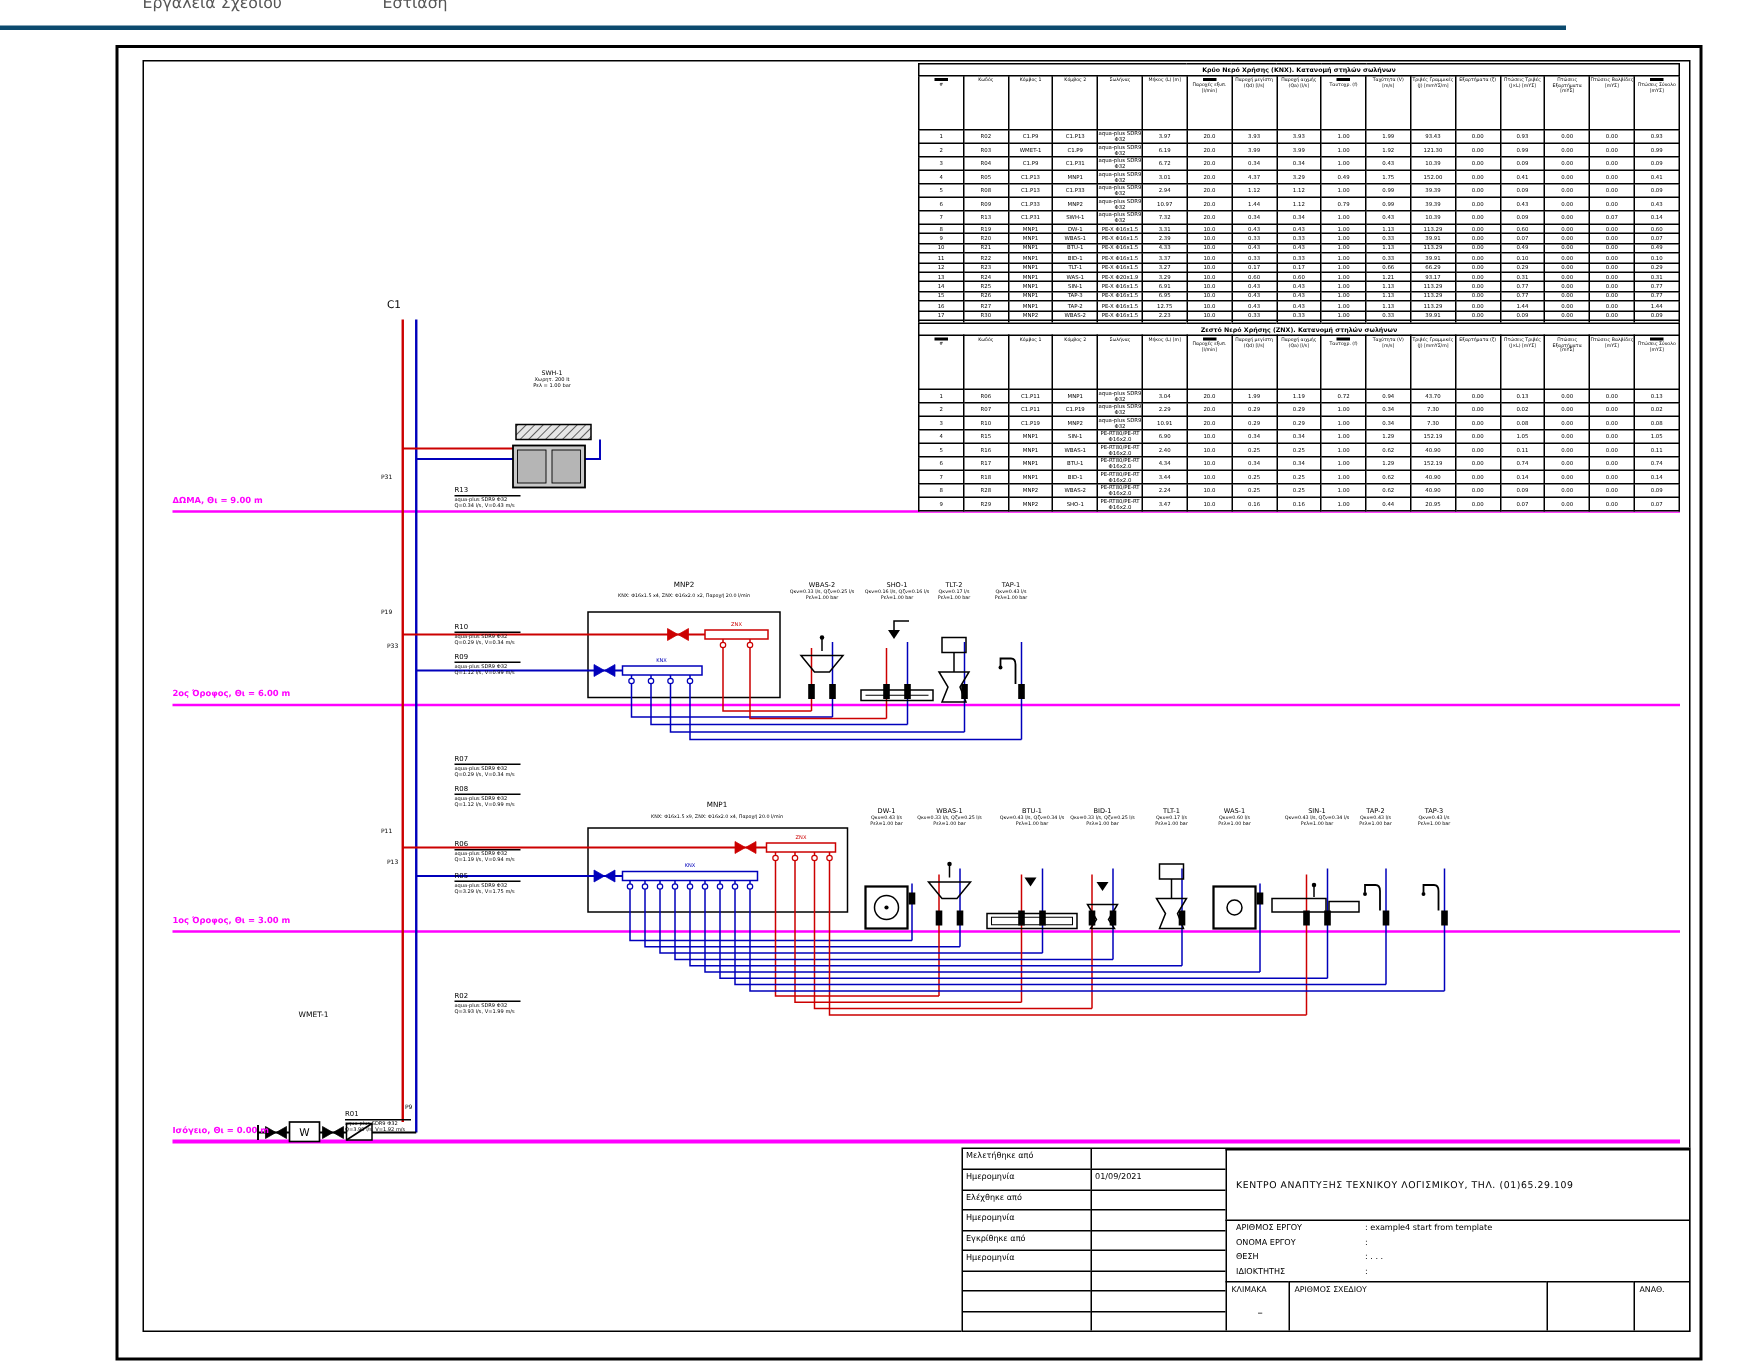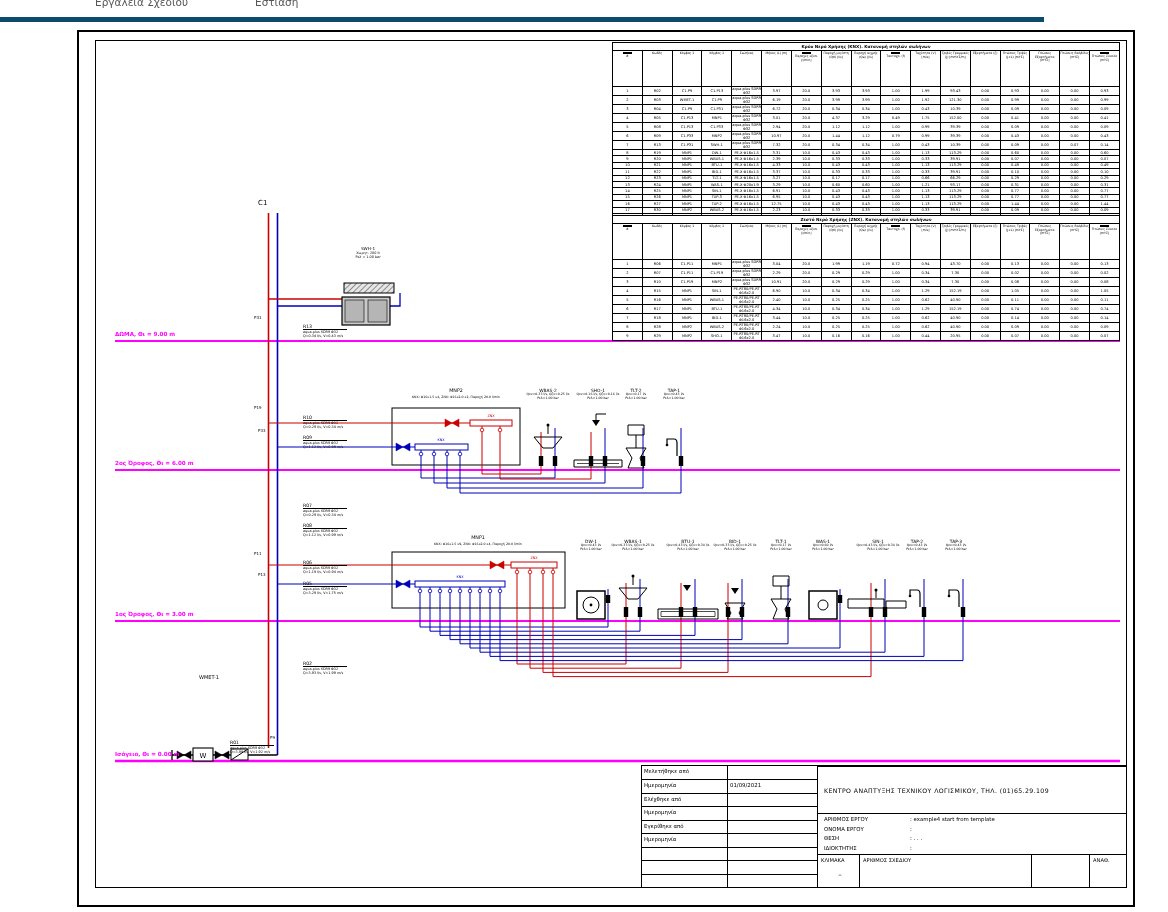--- a/index.html
+++ b/index.html
@@ -1,18 +1,18 @@
 <!DOCTYPE html>
 <html><head>
 <meta charset="utf-8">
 <style>
   html,body{margin:0;padding:0;background:#fff;width:1168px;height:912px;
     font-family:"DejaVu Sans","Liberation Sans",sans-serif;overflow:hidden;position:relative}
   
-  .toolbar{position:absolute;left:0;top:0;width:1044px;height:17px;border-bottom:5px solid #0c4a6e;overflow:hidden;background:#fff}
+  .toolbar{position:absolute;left:0;top:0;width:1044px;height:17px;border-bottom:3px solid #0c4a6e;overflow:hidden;background:#fff}
   .toolbar .tb-item{position:absolute;top:-4px;font-size:10.5px;color:#555;white-space:nowrap}
   
   .sheet-outer{position:absolute;left:77px;top:30px;width:1054px;height:873px;border:2px solid #000;background:#fff}
   .sheet-inner{position:absolute;left:95px;top:40px;width:1030px;height:846px;border:1px solid #000}
   svg#diagram{position:absolute;left:0;top:0}
   
   .lbl{position:absolute;white-space:nowrap;color:#000}
   .floor-lbl{color:#f0f;font-size:5.6px;font-weight:bold}
   .c1-lbl{font-size:7px}
   .wmet-lbl{font-size:5px}

